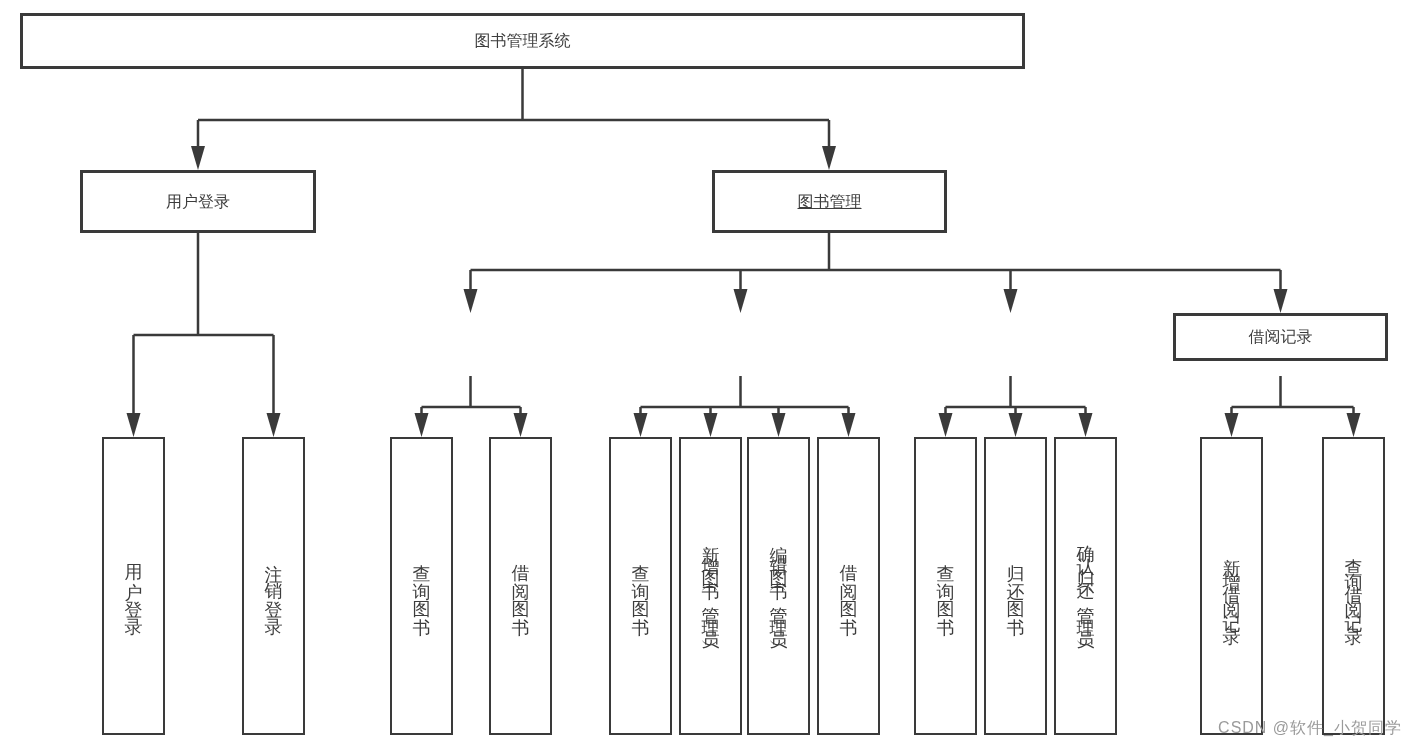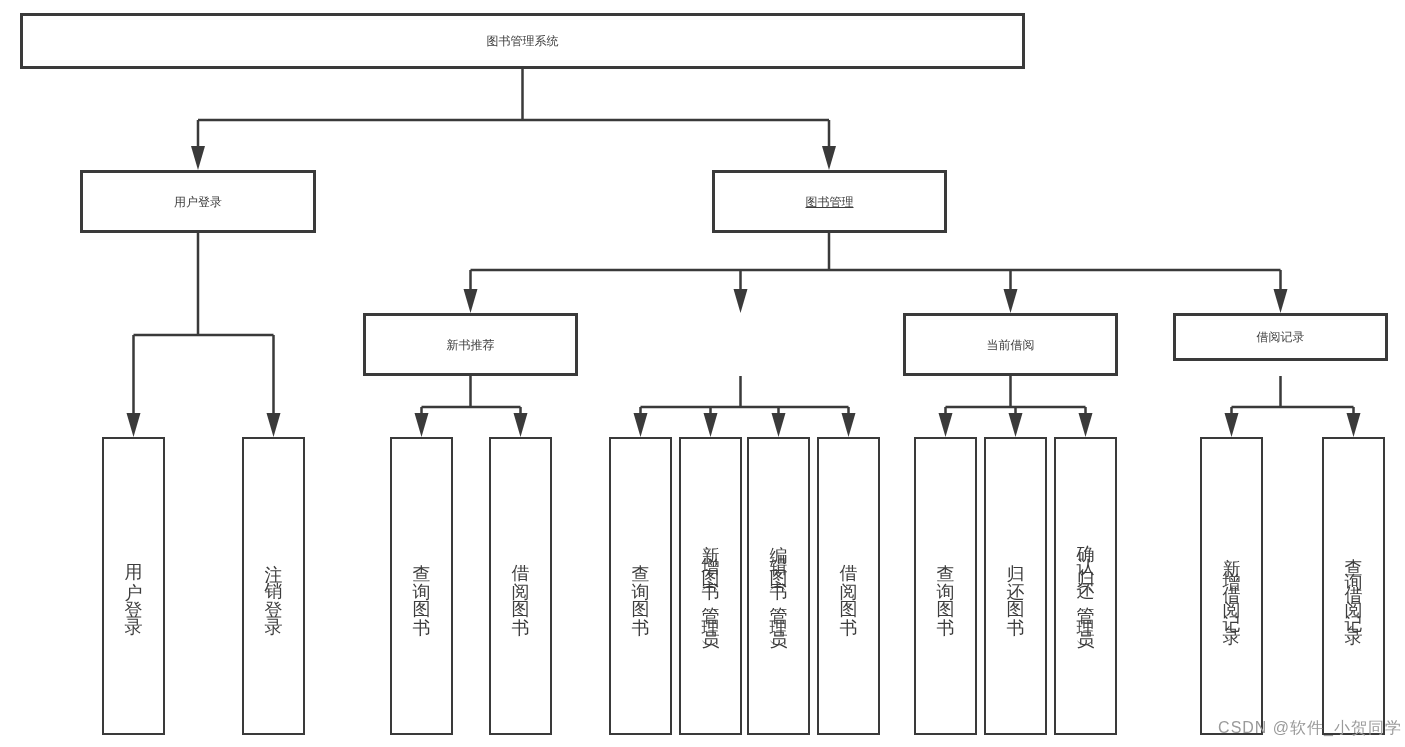--- a/index.html
+++ b/index.html
@@ -40,21 +40,21 @@
   }
   .box {
     position: absolute;
     box-sizing: border-box;
     background: var(--box_bg);
     border: 3px solid var(--line);
     display: flex;
     align-items: center;
     justify-content: center;
     text-align: center;
-    font-size: 12px;
+    font-size: 16px;
     line-height: 1;
   }
   .leaf {
     border-width: 2px;
     font-size: 18px;
   }
   .leaf .vtext {
     writing-mode: vertical-rl;
     text-orientation: mixed;
     letter-spacing: 1em;
@@ -119,26 +119,20 @@
     <span>图书管理系统</span>
   </div>
 
   <div class="box" style="left:80px; top:170px; width:236px; height:63px;">
     <span>用户登录</span>
   </div>
   <div class="box" style="left:712px; top:170px; width:235px; height:63px;text-decoration:underline;">
     <span>图书管理</span>
   </div>
 
-  <div class="box" style="left:363px; top:313px; width:215px; height:63px;">
-    <span>新书推荐</span>
-  </div>
-  <div class="box" style="left:903px; top:313px; width:215px; height:63px;">
-    <span>当前借阅</span>
-  </div>
   <div class="box" style="left:1173px; top:313px; width:215px; height:48px;">
     <span>借阅记录</span>
   </div>
 
   <div class="box leaf" style="left:102px; top:437px; width:63px; height:298px;">
     <span class="vtext">用户登录</span>
   </div>
   <div class="box leaf" style="left:242px; top:437px; width:63px; height:298px;">
     <span class="vtext">注销登录</span>
   </div>

